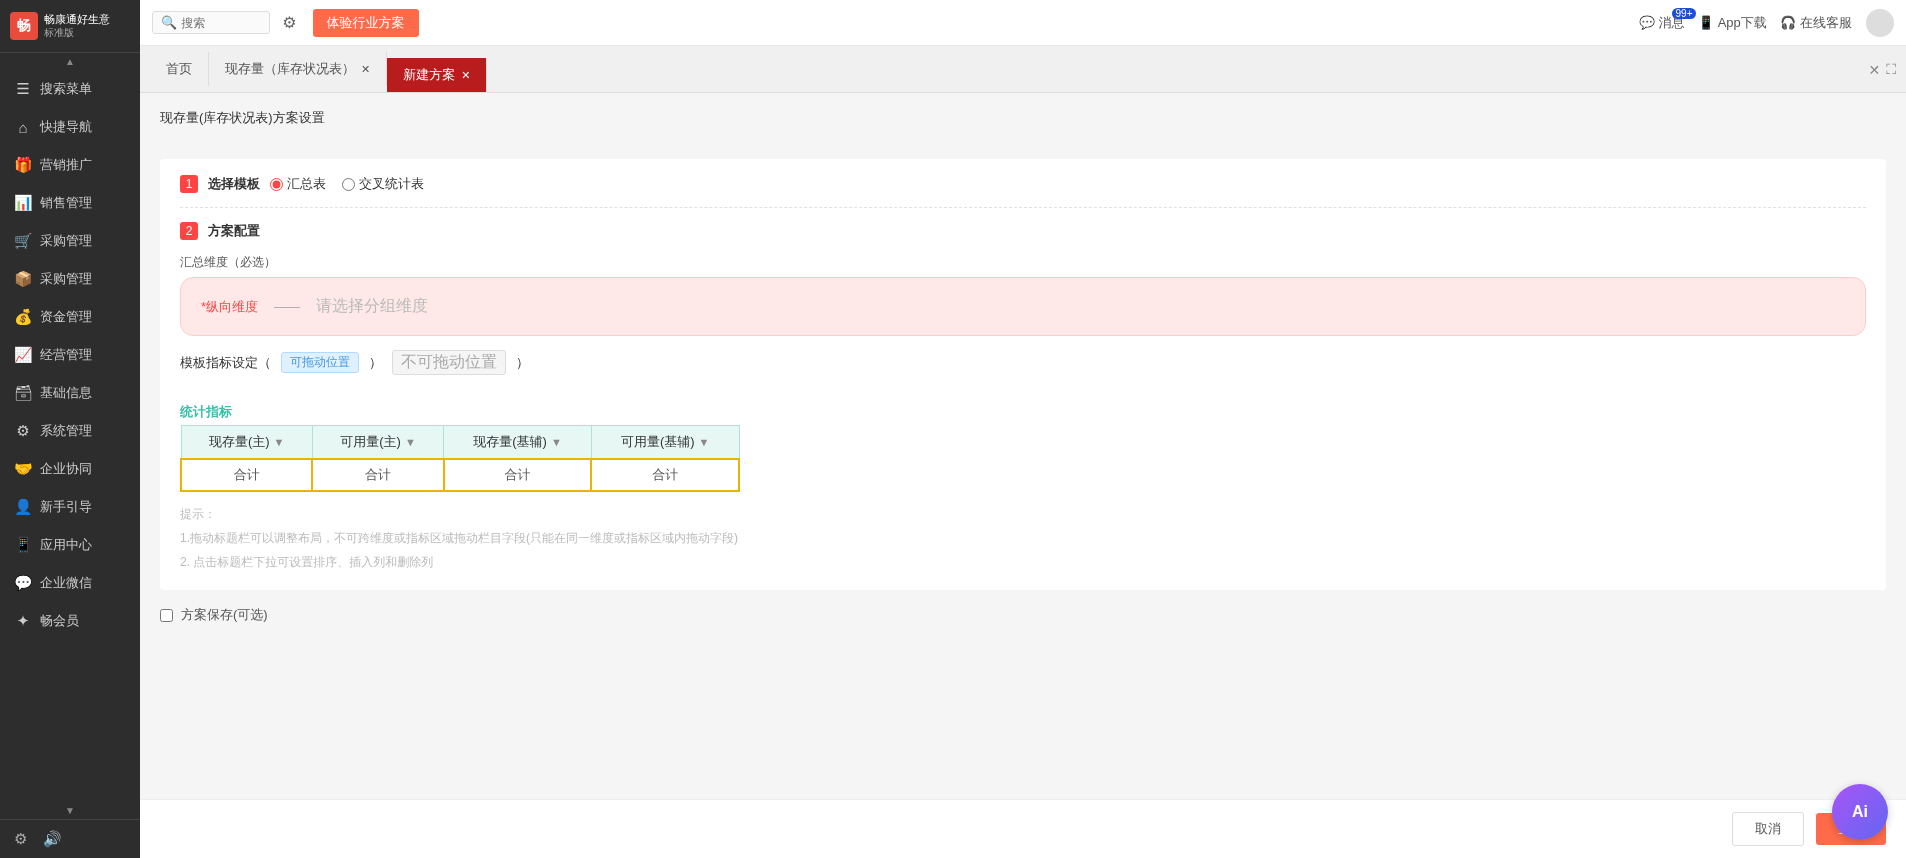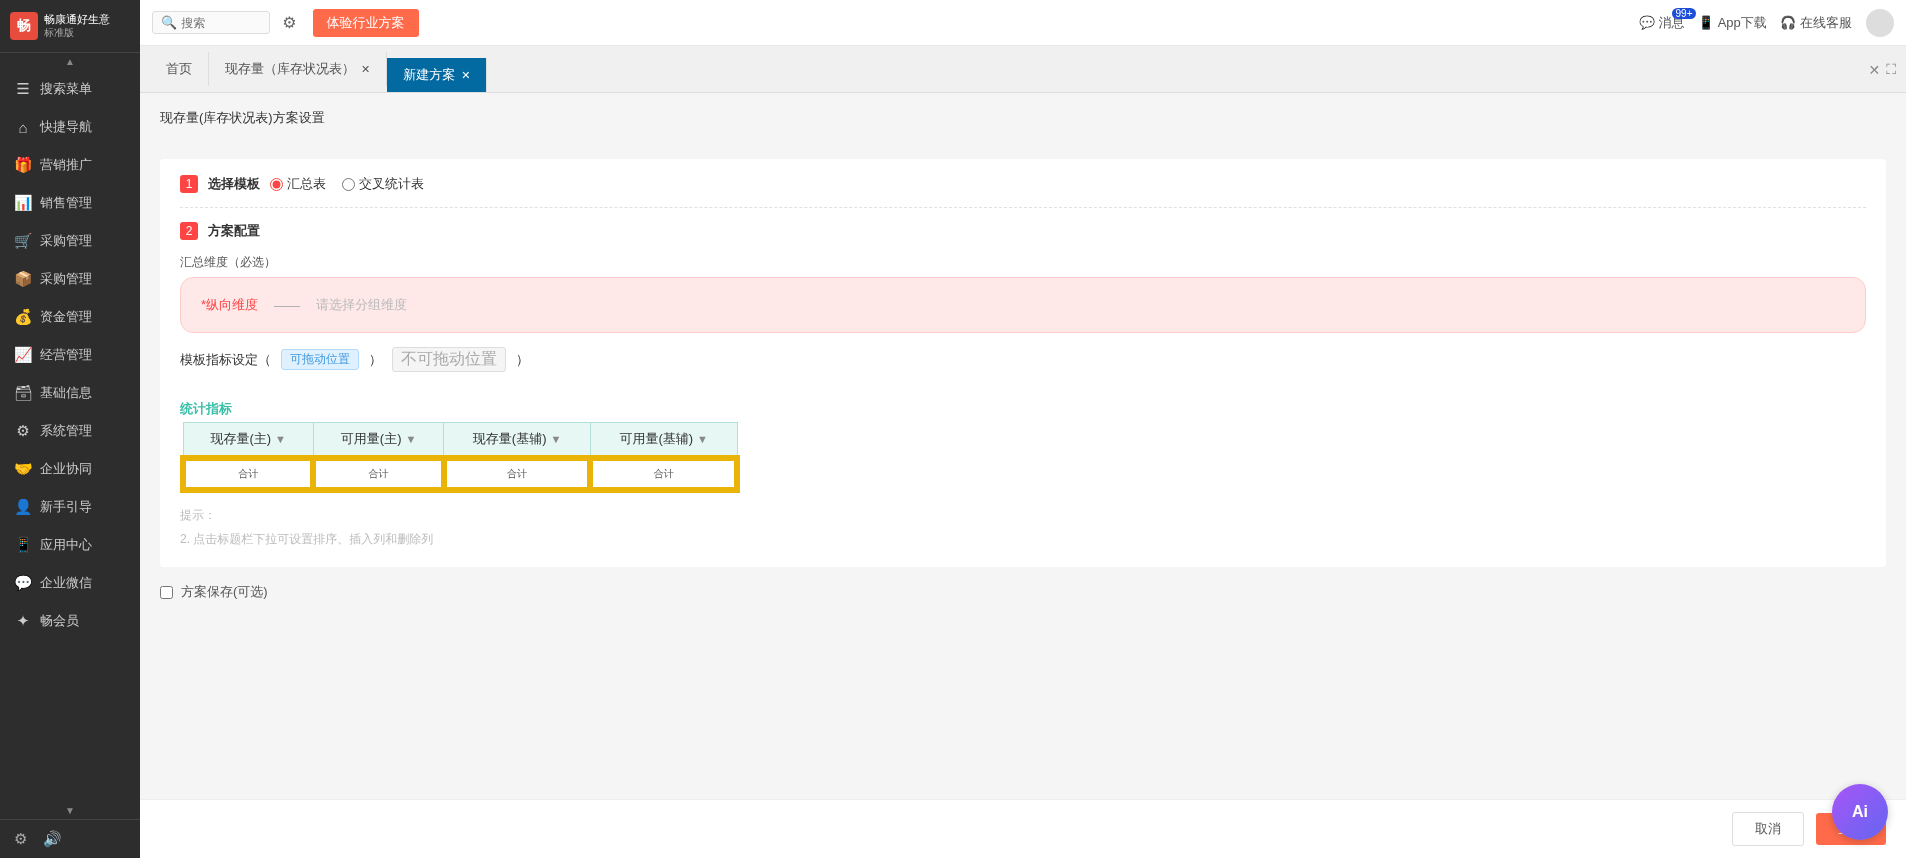--- a/index.html
+++ b/index.html
@@ -105,21 +105,21 @@
       display: flex; align-items: center;
       padding: 8px 16px;
       font-size: 13px;
       cursor: pointer;
       color: #555;
       background: #f0f0f0;
       border-right: 1px solid #ddd;
       gap: 6px;
     }
     .tab.active {
-      background: #0369a1;
+      background: #b91c1c;
       color: #fff;
       margin-top: 12px;
     }
     .tab.home { background: #f0f0f0; color: #555; }
     .tab .close-x { font-size: 11px; cursor: pointer; }
     .tab-expand { position: absolute; right: 10px; top: 50%; transform: translateY(-50%); display: flex; gap: 6px; }
     .tab-expand-btn { cursor: pointer; color: #888; font-size: 14px; border: none; background: transparent; }
 
     
     .content {
@@ -157,21 +157,21 @@
       border: 1px solid #ffcccc;
       border-radius: 13px;
       padding: 18px 20px;
       margin-bottom: 14px;
       display: flex;
       align-items: center;
       gap: 16px;
     }
     .dim-required { color: #ff4444; font-size: 13px; }
     .dim-arrow { font-size: 13px; color: #aaa; }
-    .dim-placeholder { color: #bbb; font-size: 13px; }
+    .dim-placeholder { color: #bbb; font-size: 16px; }
 
     .indicator-setting { display: flex; align-items: center; gap: 10px; font-size: 13px; color: #333; margin-bottom: 8px; }
     .draggable-tag {
       background: #dff0ff;
       border: 1px solid #b3d9ff;
       border-radius: 3px;
       padding: 1px 8px;
       font-size: 12px;
       color: #4499dd;
     }
@@ -189,23 +189,23 @@
     .indicator-table th {
       background: #e6f7f4;
       border: 1px solid #b2e0d8;
       padding: 7px 14px;
       font-size: 13px;
       color: #333;
       font-weight: normal;
     }
     .indicator-table td {
       background: #fff;
-      border: 6px solid #eab308;
+      border: 2px solid #eab308;
       padding: 6px 14px;
-      font-size: 10px;
+      font-size: 13px;
       color: #555;
       text-align: center;
     }
     .col-header { display: flex; align-items: center; justify-content: center; gap: 4px; }
     .col-dropdown { cursor: pointer; color: #888; font-size: 11px; }
 
     .tips-section { margin-top: 10px; font-size: 12px; color: #bbb; line-height: 2; }
     .tips-section .tip-title { color: #bbb; }
 
     .save-row { display: flex; align-items: center; gap: 8px; font-size: 13px; color: #555; margin-top: 16px; }
@@ -463,20 +463,21 @@
             <td>合计</td>
             <td>合计</td>
             <td>合计</td>
             <td>合计</td>
           </tr>
         </tbody>
       </table>
 
       <div class="tips-section">
         <span class="tip-title">提示：</span>
+        <div>1.拖动标题栏可以调整布局，不可跨维度或指标区域拖动栏目字段(只能在同一维度或指标区域内拖动字段)</div>
         <div>2. 点击标题栏下拉可设置排序、插入列和删除列</div>
       </div>
 
     </div>
 
     <div class="save-row">
       <input type="checkbox" style="">
       <span>方案保存(可选)</span>
     </div>
 

